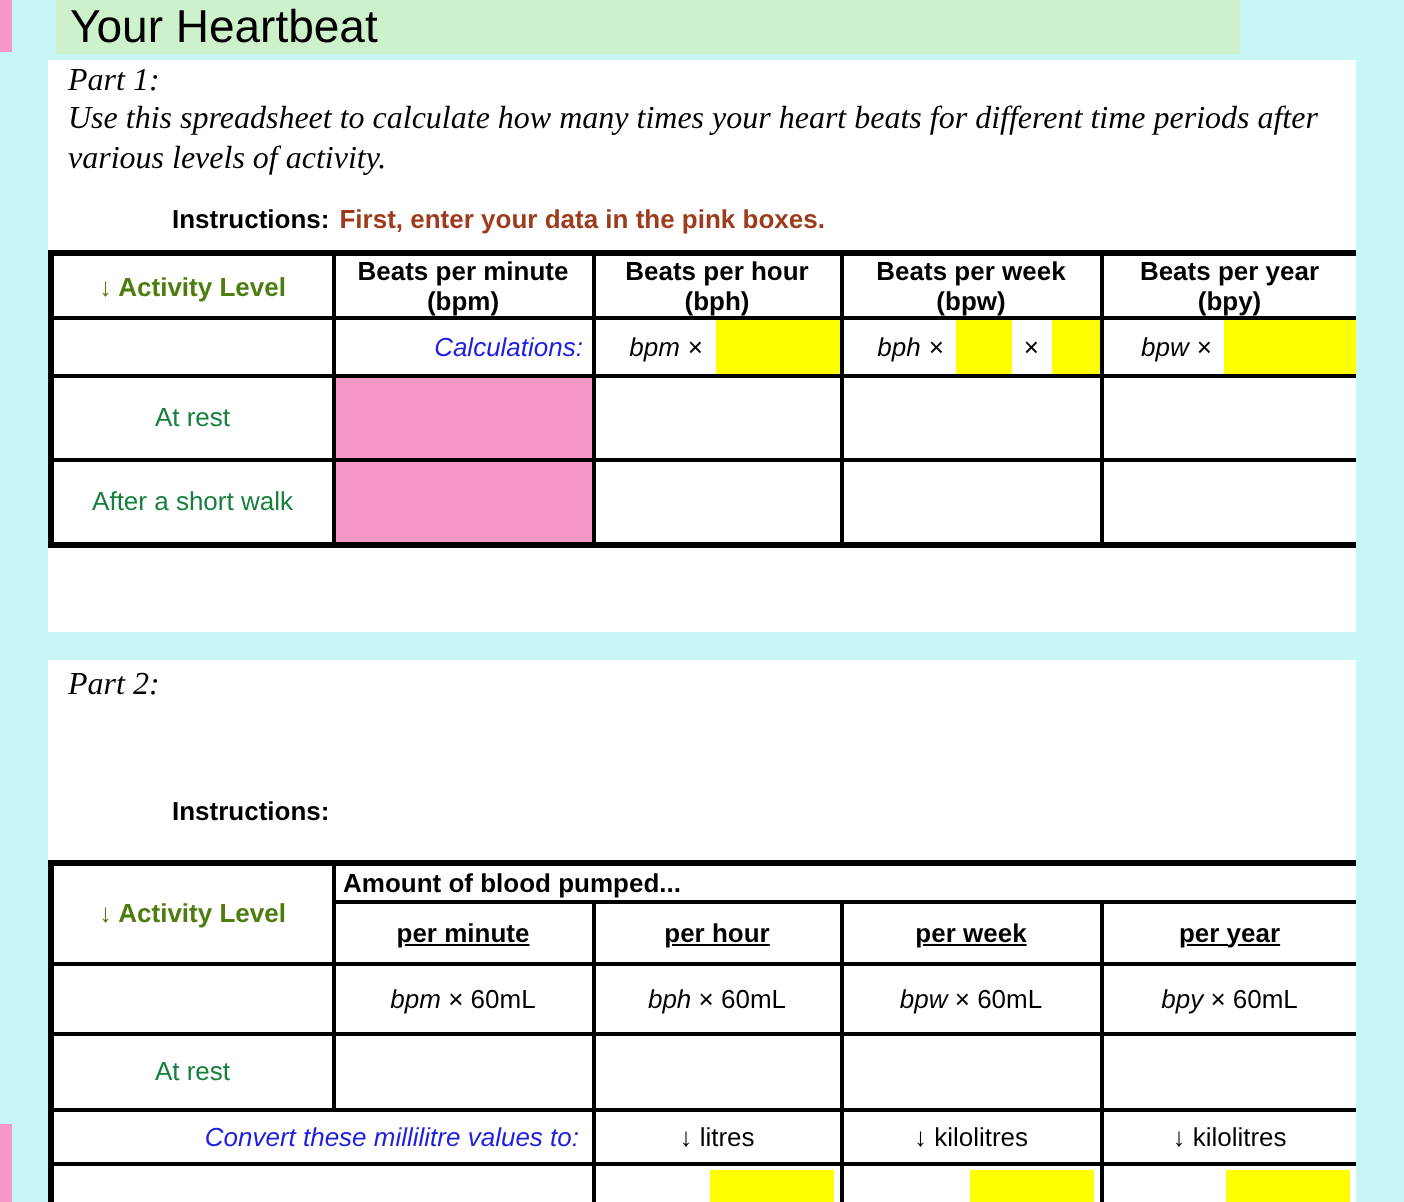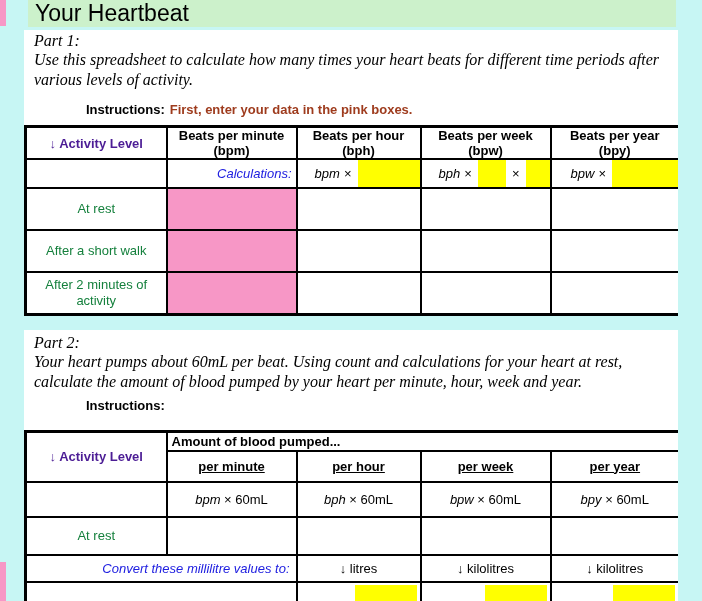--- a/index.html
+++ b/index.html
@@ -6,21 +6,21 @@
   #stage{
     position:relative;width:702px;height:601px;
     background:#c7f6f4;overflow:hidden;
     font-family:"Liberation Sans",sans-serif;color:#000;
   }
   .pink-strip{position:absolute;left:0;width:6px;background:#f797c6;}
   .pink-strip.top{top:0;height:26px;}
   .pink-strip.bottom{top:562px;height:39px;}
 
   .titlebar{
-    position:absolute;left:28px;top:0;width:648px;height:27px;
+    position:absolute;left:28px;top:0;width:592px;height:27px;
     background:#ccf1cb;
   }
   .titlebar .title{
     font-size:23px;line-height:27px;padding-left:7px;color:#000;
     white-space:nowrap;
   }
 
   .sheet{position:absolute;left:24px;width:654px;background:#ffffff;overflow:hidden;}
   #sheet1{top:30px;height:286px;}
   #sheet2{top:330px;height:271px;}
@@ -36,21 +36,21 @@
   .instr-line{position:absolute;left:62px;font-size:13px;font-weight:bold;white-space:nowrap;}
   .instr-note{color:#9e3b1d;margin-left:5px;}
 
   table{border-collapse:collapse;table-layout:fixed;width:654px;
         position:absolute;left:0;border:3px solid #000;}
   #sheet1 table{top:95px;}
   #sheet2 table{top:100px;}
   td,th{border:2px solid #000;padding:0;font-size:13px;overflow:hidden;}
 
   th.col-h{font-weight:bold;text-align:center;line-height:15px;margin-left:40px;}
-  .act-h{color:#4c1d95;font-weight:bold;text-align:center;font-size:13px;}
+  .act-h{color:#4d7c0f;font-weight:bold;text-align:center;font-size:13px;}
 
   .calc-label{color:#2020e0;font-style:italic;text-align:right;padding-right:4px;}
   .calc-cell{vertical-align:middle;}
   .calc-flex{display:flex;align-items:center;justify-content:flex-end;height:100%;}
   .calc-flex .lbl{white-space:pre;}
   .it{font-style:italic;}
   .op{margin:0 6px 0 4px;}
   .ybox{background:#ffff00;height:27px;display:inline-block;flex:0 0 auto;}
   .w62{width:62px;}
   .w28{width:28px;margin-right:6px;}
@@ -136,34 +136,26 @@
         <td></td>
         <td></td>
       </tr>
       <tr style="height:42px;">
         <td class="row-label">After a short walk</td>
         <td class="pink-cell"></td>
         <td></td>
         <td></td>
         <td></td>
       </tr>
-      <tr style="height:42px;">
-        <td class="row-label">After 2 minutes of activity</td>
-        <td class="pink-cell"></td>
-        <td></td>
-        <td></td>
-        <td></td>
-      </tr>
     </tbody>
       </table>
   </div>
 
   <div class="sheet" id="sheet2">
     <div class="part-heading" style="top:4px;">Part 2:</div>
-    <div class="part-desc" style="top:22px;">Your heart pumps about 60mL per beat.  Using count and calculations for your heart at rest, calculate the amount of blood pumped by your heart per minute, hour, week and year.</div>
     <div class="instr-line" style="top:68px;">
       <span>Instructions:</span>
     </div>
 
     <table>
       <colgroup>
         <col style="width:141px">
           <col style="width:130px">
           <col style="width:124px">
           <col style="width:130px">

